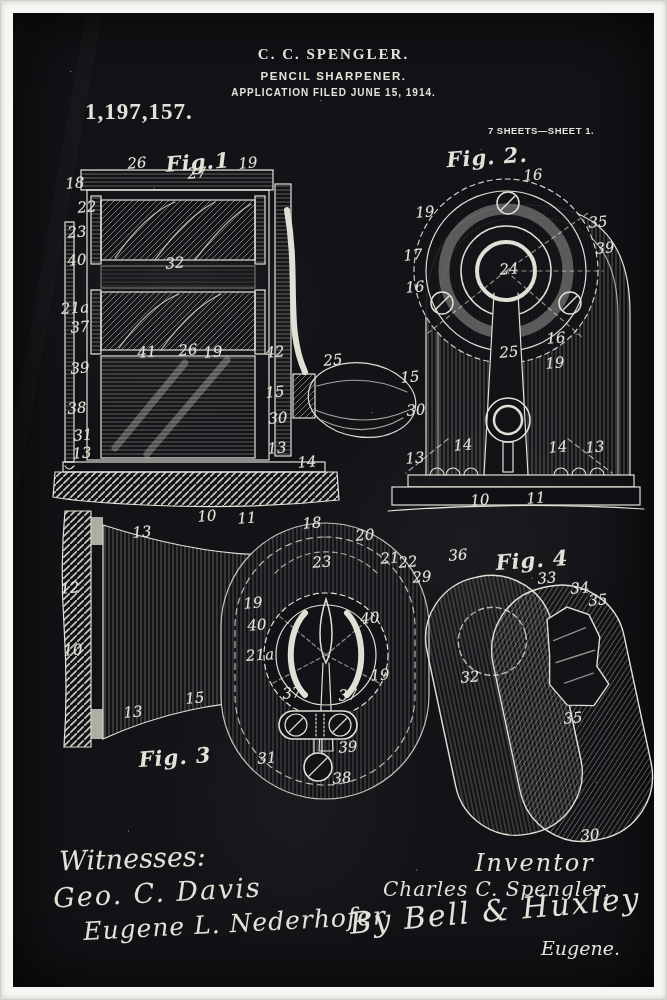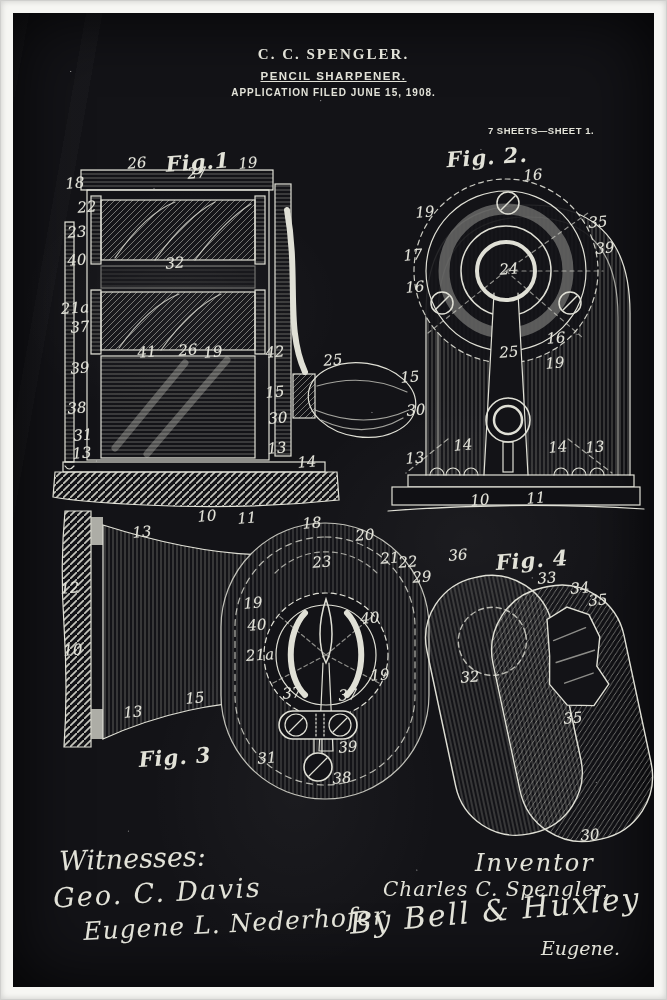--- a/index.html
+++ b/index.html
@@ -27,21 +27,21 @@
       radial-gradient(260px 210px at 71% 54%,rgba(255,255,255,.04),transparent 70%),
       radial-gradient(210px 260px at 44% 80%,rgba(255,255,255,.035),transparent 70%),
       linear-gradient(100deg,rgba(255,255,255,.02) 0 2%,transparent 2% 9%,
         rgba(255,255,255,.018) 9% 11%,transparent 11%);
     box-shadow:inset 0 0 70px rgba(0,0,0,.85);
     color:var(--chalk,#e2e2d8);}
   .abs{position:absolute;}
   .ctr{left:0;right:0;text-align:center;}
   
   .h-name{top:33px;font:bold 15px "Liberation Serif",serif;letter-spacing:2px;}
-  .h-title{top:57px;font:bold 11.5px "Liberation Sans",sans-serif;letter-spacing:1.5px;text-decoration:underline;}
+  .h-title{top:57px;font:bold 11.5px "Liberation Sans",sans-serif;letter-spacing:1.5px;}
   .h-app{top:74px;font:bold 10px "Liberation Sans",sans-serif;letter-spacing:1px;}
   .h-num{left:72px;top:86px;font:bold 23px "Liberation Serif",serif;letter-spacing:1px;}
   .h-pat{left:440px;top:87px;width:176px;text-align:center;font:20px "Liberation Serif",serif;}
   .h-sheet{left:440px;top:112px;width:176px;text-align:center;
            font:bold 9.5px "Liberation Sans",sans-serif;letter-spacing:.5px;}
   
   .fig{position:absolute;}
   .fig svg{position:absolute;inset:0;width:100%;height:100%;}
   .fig-cap{position:absolute;transform:translate(-50%,-50%) rotate(-4deg);
     font:italic bold 21px "DejaVu Serif",serif;letter-spacing:1px;white-space:nowrap;}
@@ -77,21 +77,22 @@
       </pattern>
   </defs>
 </svg>
 
 <div class="stage">
   <div class="print"></div>
   <div class="board">
 
     <div class="abs ctr h-name">C. C. SPENGLER.</div>
     <div class="abs ctr h-title">PENCIL SHARPENER.</div>
-    <div class="abs ctr h-app">APPLICATION FILED JUNE 15, 1908.</div>
+    <div class="abs ctr h-app">APPLICATION FILED JUNE 15, 1914.</div>
+    <div class="abs h-num">1,197,157.</div>
     <div class="abs h-sheet">7 SHEETS—SHEET 1.</div>
 
     <div class="fig" style="left:22px;top:135px;width:410px;height:380px">
       <svg viewBox="0 0 410 380" preserveAspectRatio="none">
         <g stroke="#e0e0d6" fill="none" stroke-width="1.2" stroke-linecap="round">
           <rect x="30" y="74" width="9" height="240" fill="url(#ph)"></rect>
           <path d="M30 318 q4 6 9 0"></path>
           <rect x="46" y="22" width="192" height="20" fill="url(#ph)"></rect>
           <rect x="52" y="42" width="182" height="270"></rect>
           <rect x="56" y="48" width="10" height="68" fill="url(#ph)"></rect>

